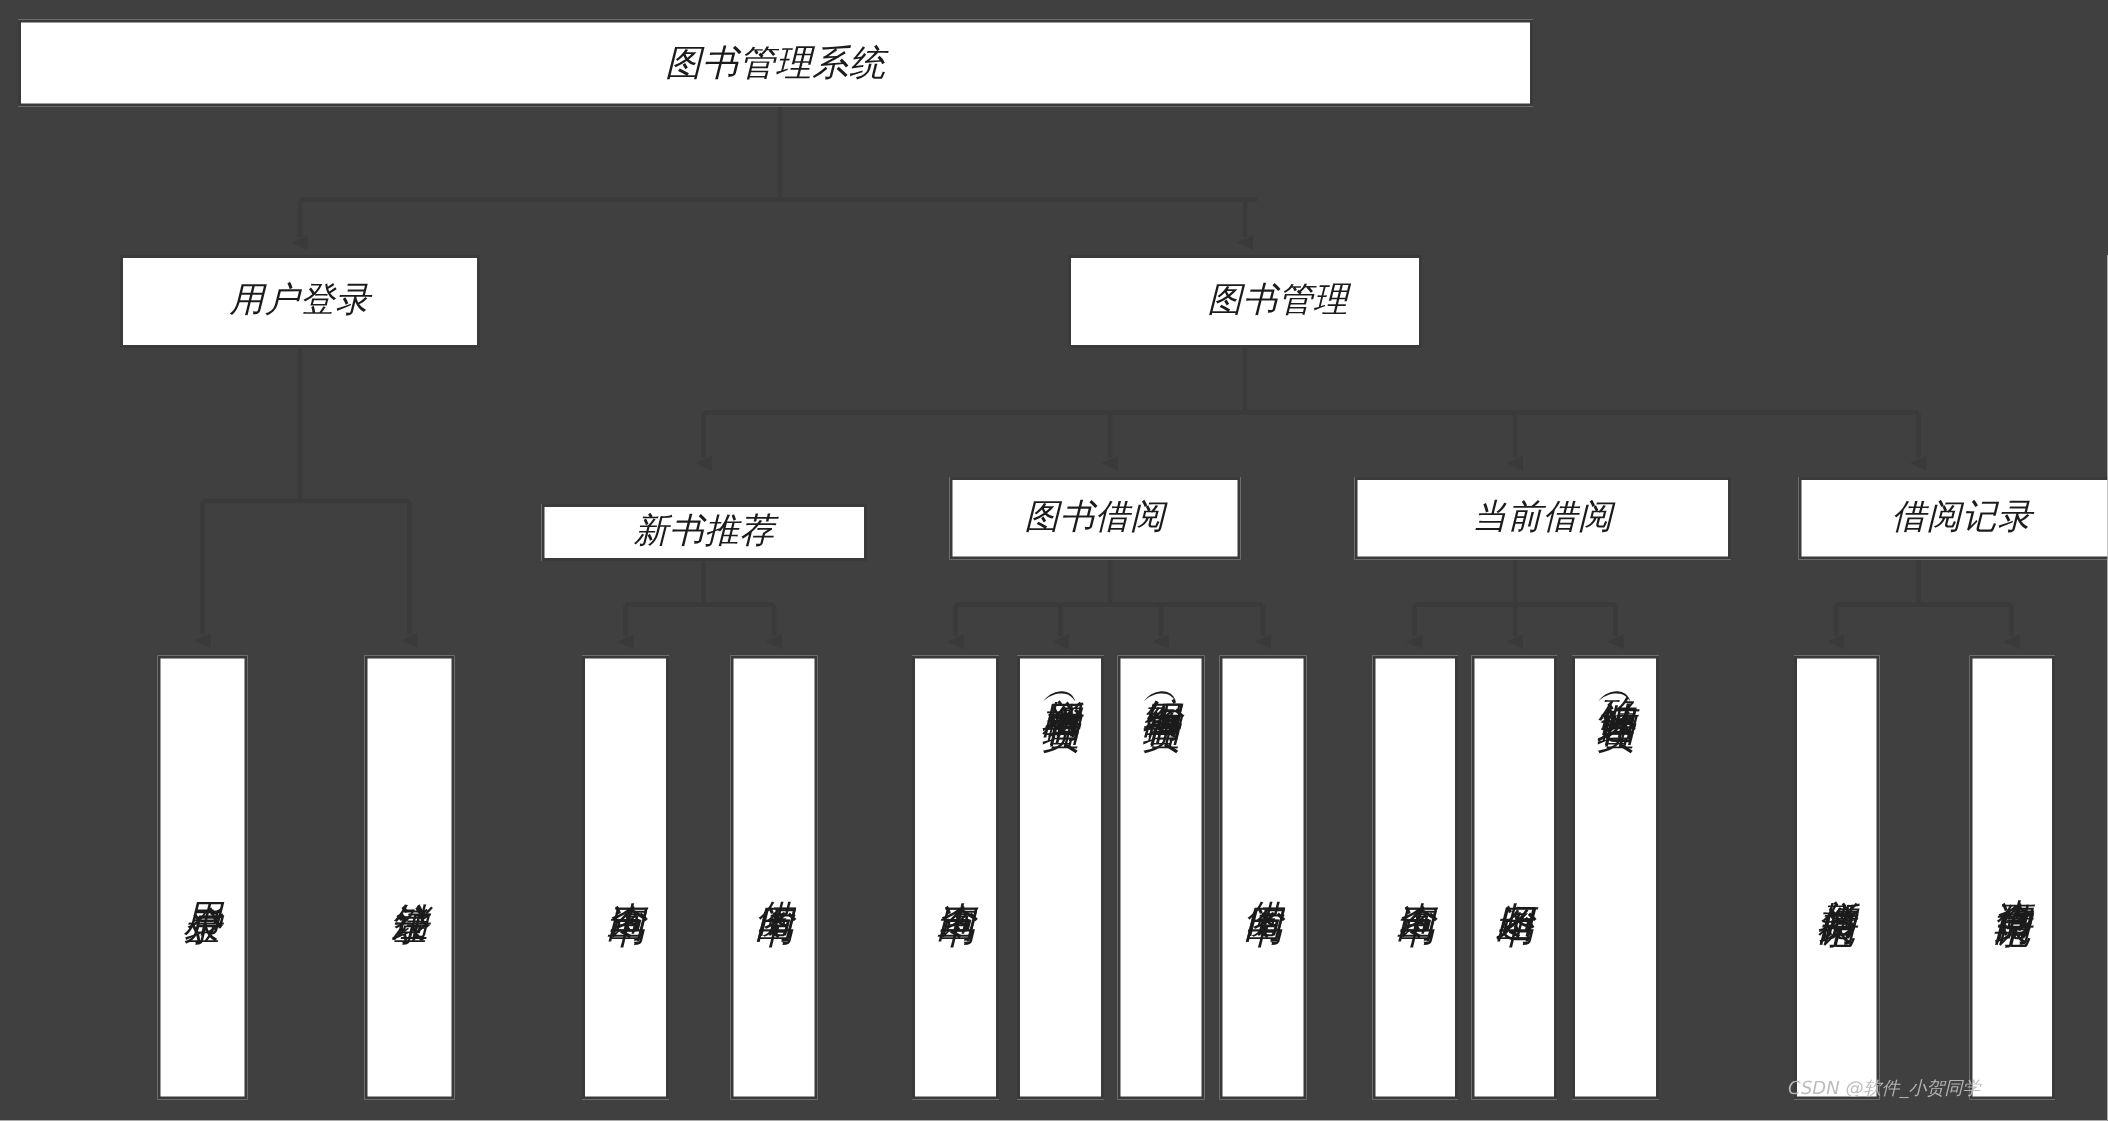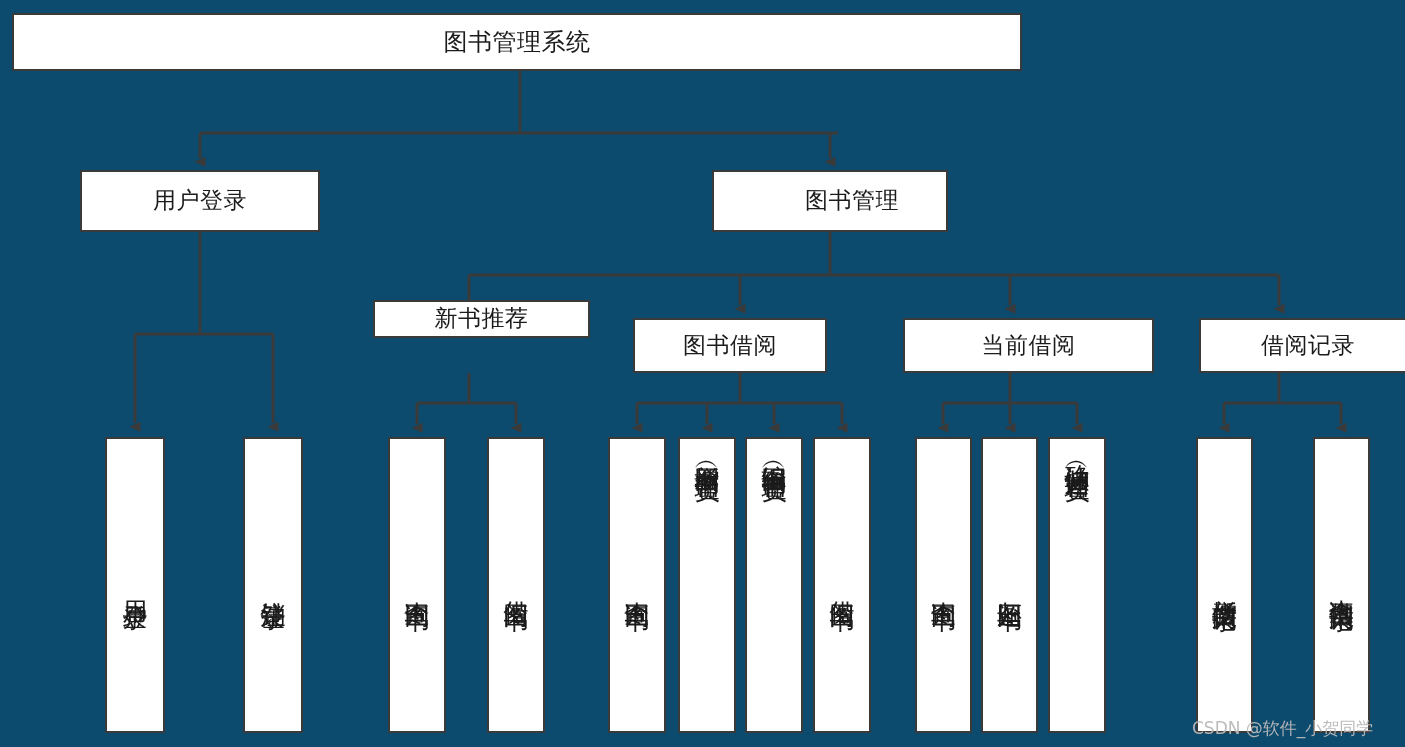--- a/index.html
+++ b/index.html
@@ -8,22 +8,23 @@
     padding: 0;
     background: #ffffff;
   }
   body {
     font-family: "DejaVu Sans", "Liberation Sans", sans-serif;
   }
   #canvas {
     position: relative;
     width: 1405px;
     height: 747px;
-    background: #0c4a6e;
+    background: #404040;
     overflow: hidden;
+    font-style: italic;
   }
   #edges {
     position: absolute;
     left: 0;
     top: 0;
     width: 1405px;
     height: 747px;
     pointer-events: none;
   }
   .node {
@@ -65,21 +66,21 @@
     max-height: 100%;
     margin: 0 auto;
   }
   .node.vert.mid {
     align-items: center;
     padding-top: 0;
   }
   .watermark {
     position: absolute;
     color: #b9b9b9;
-    font-size: 17px;
+    font-size: 12px;
     white-space: nowrap;
     opacity: 0.95;
     font-family: "DejaVu Sans", "Liberation Sans", sans-serif;
   }
 </style>
 </head>
 <body>
 
 <div id="canvas">
 
@@ -137,21 +138,21 @@
     <span class="label">图书管理系统</span>
   </div>
 
   <div class="node horiz" style="left:80px; top:170px; width:240px; height:62px;">
     <span class="label">用户登录</span>
   </div>
   <div class="node horiz" style="left:712px; top:170px; width:236px; height:62px;padding-left:44px;">
     <span class="label">图书管理</span>
   </div>
 
-  <div class="node horiz" style="left:361px; top:300px; width:217px; height:38px;margin-left:12px;">
+  <div class="node horiz" style="left:361px; top:336px; width:217px; height:38px;">
     <span class="label">新书推荐</span>
   </div>
   <div class="node horiz" style="left:633px; top:318px; width:194px; height:55px;">
     <span class="label">图书借阅</span>
   </div>
   <div class="node horiz" style="left:903px; top:318px; width:251px; height:55px;">
     <span class="label">当前借阅</span>
   </div>
   <div class="node horiz" style="left:1170px; top:318px; width:218px; height:55px;margin-left:29px;">
     <span class="label">借阅记录</span>

